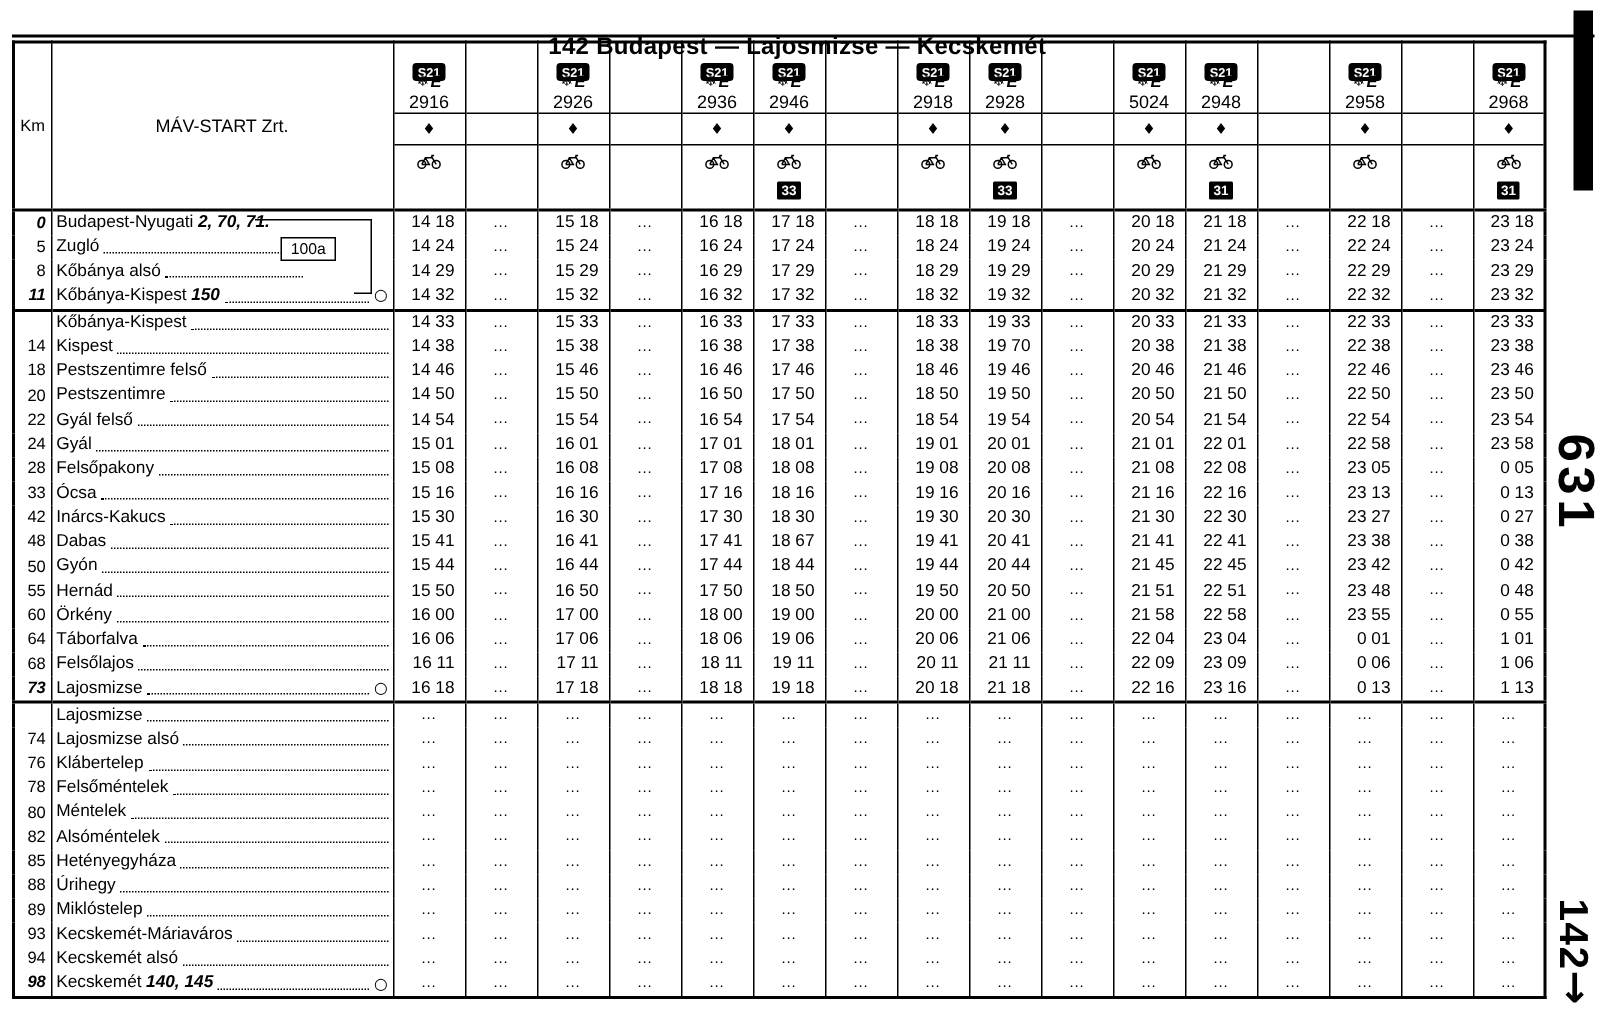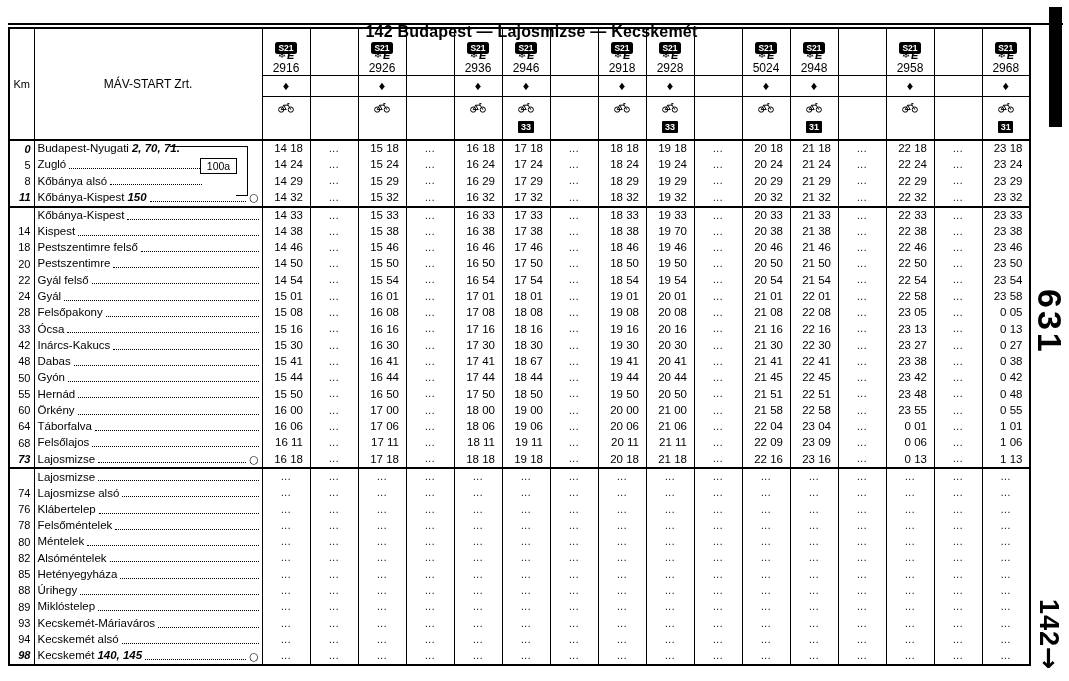--- a/index.html
+++ b/index.html
@@ -54,21 +54,21 @@
   td.tc { border-left:1px solid #000; text-align:right; padding-right:6.5px; white-space:nowrap; }
   td.tc.dots { text-align:center; padding-right:0; font-size:10px; letter-spacing:0.5px; }
   tr.major td.km { font-weight:bold; font-style:italic; }
   tr.major .nm   { font-weight:normal; }
   tr.section-start td { border-top:2px solid #000; }
 
   
   .brk-top { position:absolute; left:170px; top:146px; width:78px; height:1px; background:#000; }
   .brk-v   { position:absolute; left:247px; top:146px; width:1px; height:50px; background:#000; }
   .brk-bot { position:absolute; left:236px; top:195px; width:12px; height:1px; background:#000; }
-  .brk-box { position:absolute; left:200px; top:158px; width:37px; height:16px;
+  .brk-box { position:absolute; left:187px; top:158px; width:37px; height:16px;
              border:1px solid #000; background:#fff; font-size:10.5px;
              line-height:14px; text-align:center; }
 
   
   .corner-bar { position:absolute; left:1049px; top:7px; width:13px; height:120px; background:#000; }
   .pageno  { position:absolute; left:1030px; top:289px; writing-mode:vertical-rl;
              font-size:34px; font-weight:bold; letter-spacing:3px; }
   .lineref { position:absolute; left:1033px; top:599px; writing-mode:vertical-rl;
              font-size:27px; font-weight:bold; letter-spacing:1px; }
   .lineref .arr { font-family:"DejaVu Sans",sans-serif; }

